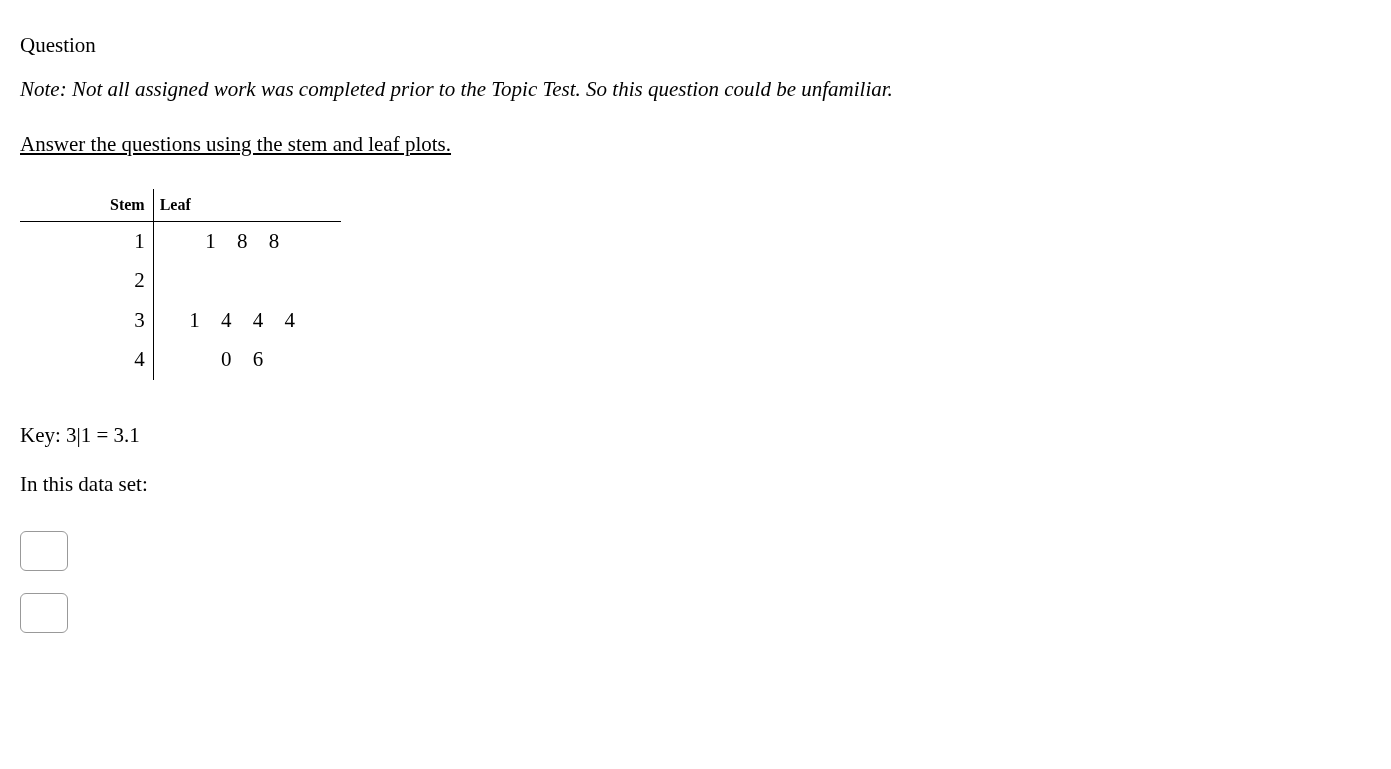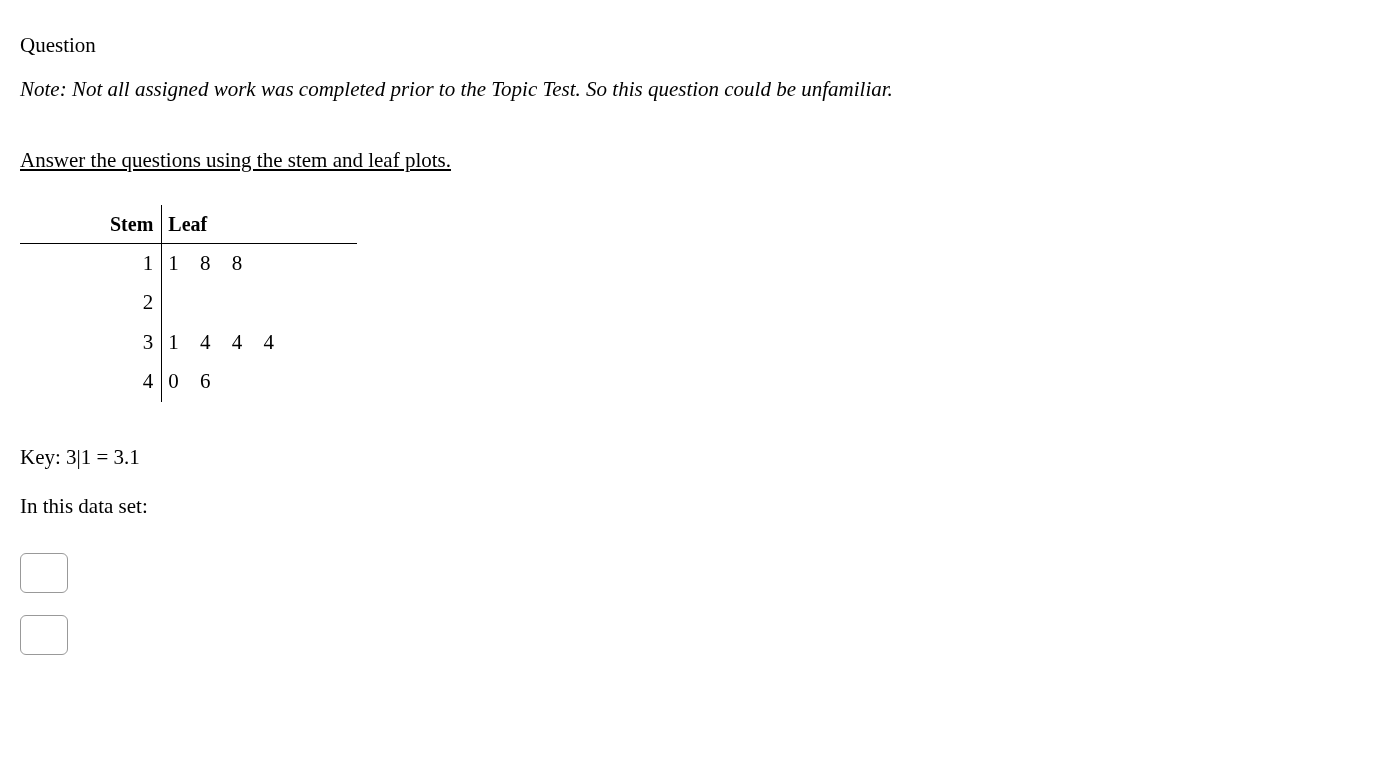--- a/index.html
+++ b/index.html
@@ -14,39 +14,39 @@
       background: #fff;
       padding: 30px 20px;
       line-height: 1.5;
     }
     .question-heading {
       font-weight: normal;
       margin-bottom: 12px;
     }
     .note {
       font-style: italic;
-      margin-bottom: 40px;
+      margin-bottom: 24px;
     }
     .instruction {
       margin-bottom: 28px;
       text-decoration: underline;
     }
     .stem-leaf-container {
       margin-bottom: 40px;
       margin-left: 0;
     }
     .stem-leaf-table {
       border-collapse: collapse;
       font-family: Georgia, 'Times New Roman', serif;
     }
     .stem-leaf-table th {
       font-weight: bold;
       padding: 4px 10px;
       border-bottom: 1px solid #000;
-      font-size: 20px;
+      font-size: 16px;
     }
     .stem-leaf-table th.stem-header {
       text-align: right;
       border-right: 1px solid #000;
       padding-left: 90px;
       padding-right: 8px;
     }
     .stem-leaf-table th.leaf-header {
       text-align: right;
       padding-right: 150px;
@@ -56,21 +56,21 @@
       padding: 4px 8px;
       font-size: 21px;
       vertical-align: top;
     }
     .stem-leaf-table td.stem-cell {
       text-align: right;
       border-right: 1px solid #000;
       padding-right: 8px;
     }
     .stem-leaf-table td.leaf-cell {
-      text-align: left;
+      text-align: center;
       padding-left: 6px;
       letter-spacing: 8px;
       white-space: nowrap;
     }
     .key {
       margin-bottom: 18px;
     }
     .prompt-line {
       margin-bottom: 30px;
     }

